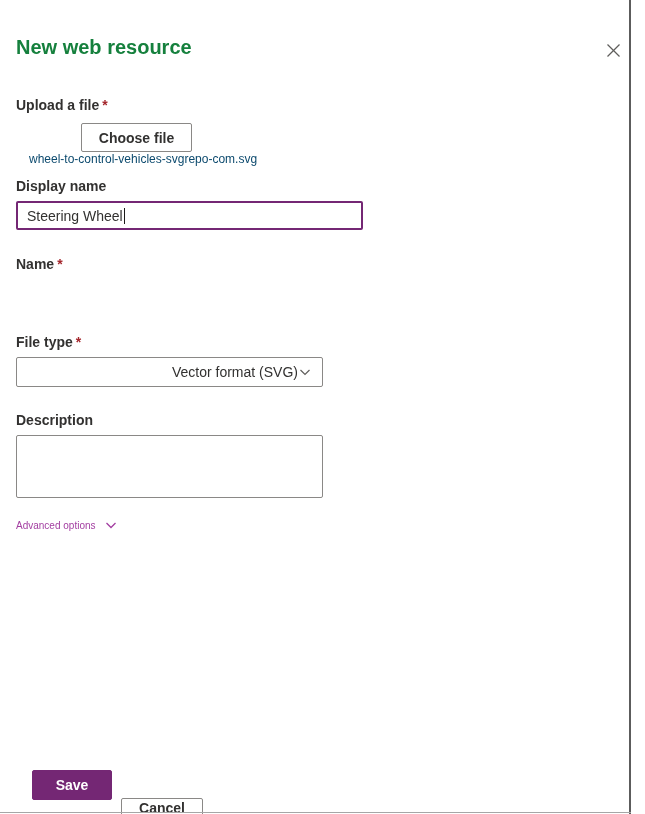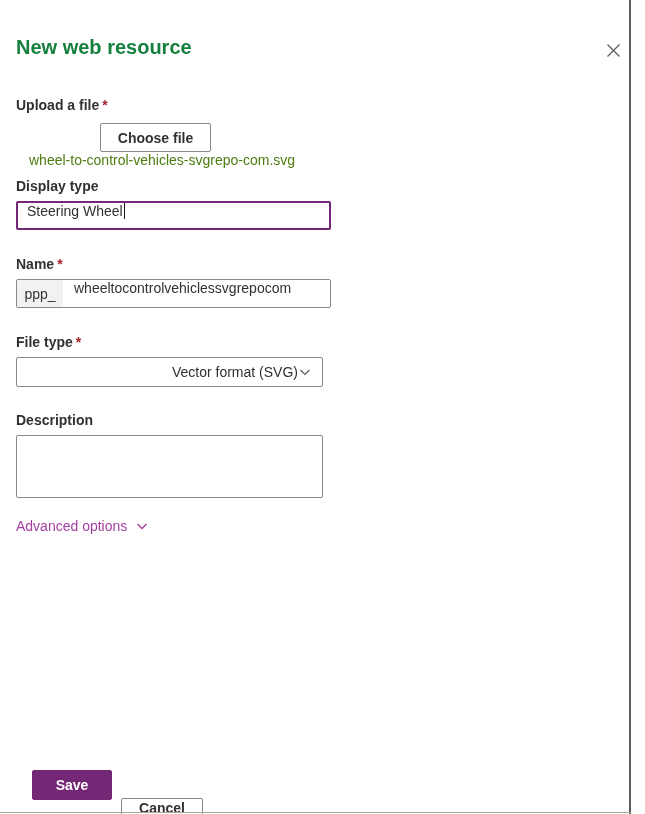--- a/index.html
+++ b/index.html
@@ -40,27 +40,27 @@
   }
   .choose-file-btn {
     width: 111px; height: 29px;
     background: #ffffff; border: 1px solid #8a8886; border-radius: 2px;
     font-family: "Liberation Sans", sans-serif;
     font-size: 14px; font-weight: 600; color: #323130;
     display: flex; align-items: center; justify-content: center;
     cursor: pointer;
   }
   .upload-filename {
-    margin-left: 13px; font-size: 14px; color: #4d7c0f; white-space: nowrap;
+    margin-left: 13px; font-size: 12px; color: #0c4a6e; white-space: nowrap;
   }
 
   .text-input {
-    position: absolute; left: 16px; width: 315px; height: 29px;
+    position: absolute; left: 16px; width: 347px; height: 29px;
     border: 1px solid #8a8886; border-radius: 2px; background: #fff;
-    display: flex; 
+    display: flex; align-items: center;
     font-size: 14px; color: #323130;
   }
   .text-input.focused { border: 2px solid #742774; }
   .text-input .input-value { padding-left: 9px; white-space: nowrap; }
 
   .caret {
     display: inline-block; width: 1px; height: 16px; background: #1b1a19;
     vertical-align: middle; margin-left: 1px;
   }
 
@@ -85,21 +85,21 @@
   .description-textarea {
     position: absolute; left: 16px; top: 435px; width: 307px; height: 63px;
     border: 1px solid #8a8886; border-radius: 2px; background: #fff;
     resize: none; font-family: "Liberation Sans", sans-serif;
     font-size: 14px; color: #323130; padding: 6px 9px; outline: none;
   }
 
   .advanced-link {
     position: absolute; left: 16px; top: 518px;
     display: flex; align-items: center; gap: 8px;
-    font-size: 14px; color: #a33ea1; cursor: pointer;
+    font-size: 10px; color: #a33ea1; cursor: pointer;
   }
 
   .footer { position: absolute; left: 32px; top: 770px; display: flex; gap: 9px; }
   .save-btn {
     width: 80px; height: 30px; background: #742774; color: #ffffff;
     border: 1px solid #742774; border-radius: 2px;
     font-family: "Liberation Sans", sans-serif;
     font-size: 14px; font-weight: 600; cursor: pointer;
   }
   .cancel-btn {
@@ -126,32 +126,28 @@
   </button>
 
   <div class="field-label" style="top: 95px;">
     <span>Upload a file</span><span class="required-mark">*</span>
   </div>
   <div class="upload-row">
     <button class="choose-file-btn">Choose file</button>
     <span class="upload-filename">wheel-to-control-vehicles-svgrepo-com.svg</span>
   </div>
 
-  <div class="field-label" style="top: 176px;">Display type</div>
+  <div class="field-label" style="top: 176px;">Display name</div>
   <div class="text-input focused" style="top: 201px;">
     <span class="input-value">Steering Wheel</span>
       <span class="caret"></span>
   </div>
 
   <div class="field-label" style="top: 254px;">
     <span>Name</span><span class="required-mark">*</span>
-  </div>
-  <div class="text-input" style="top: 279px;">
-    <span class="prefix-box">ppp_</span>
-    <span class="prefixed-value">wheeltocontrolvehiclessvgrepocom</span>
   </div>
 
   <div class="field-label" style="top: 332px;">
     <span>File type</span><span class="required-mark">*</span>
   </div>
   <div class="select-input">
     <span class="select-value">Vector format (SVG)</span>
     <span class="chev">
       <svg width="14" height="14" viewBox="0 0 14 14">
         <polyline points="2.5,5 7,9.5 11.5,5" fill="none" stroke="#605e5c" stroke-width="1.2"></polyline>

